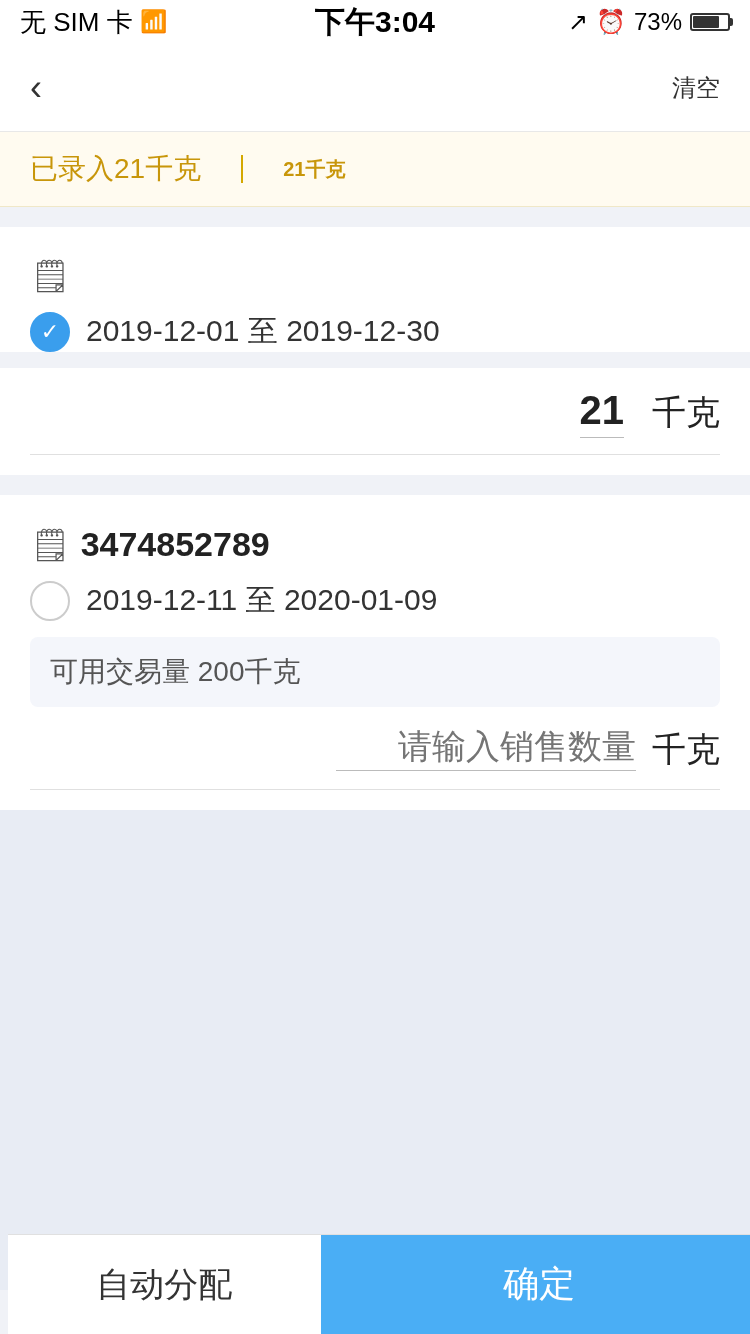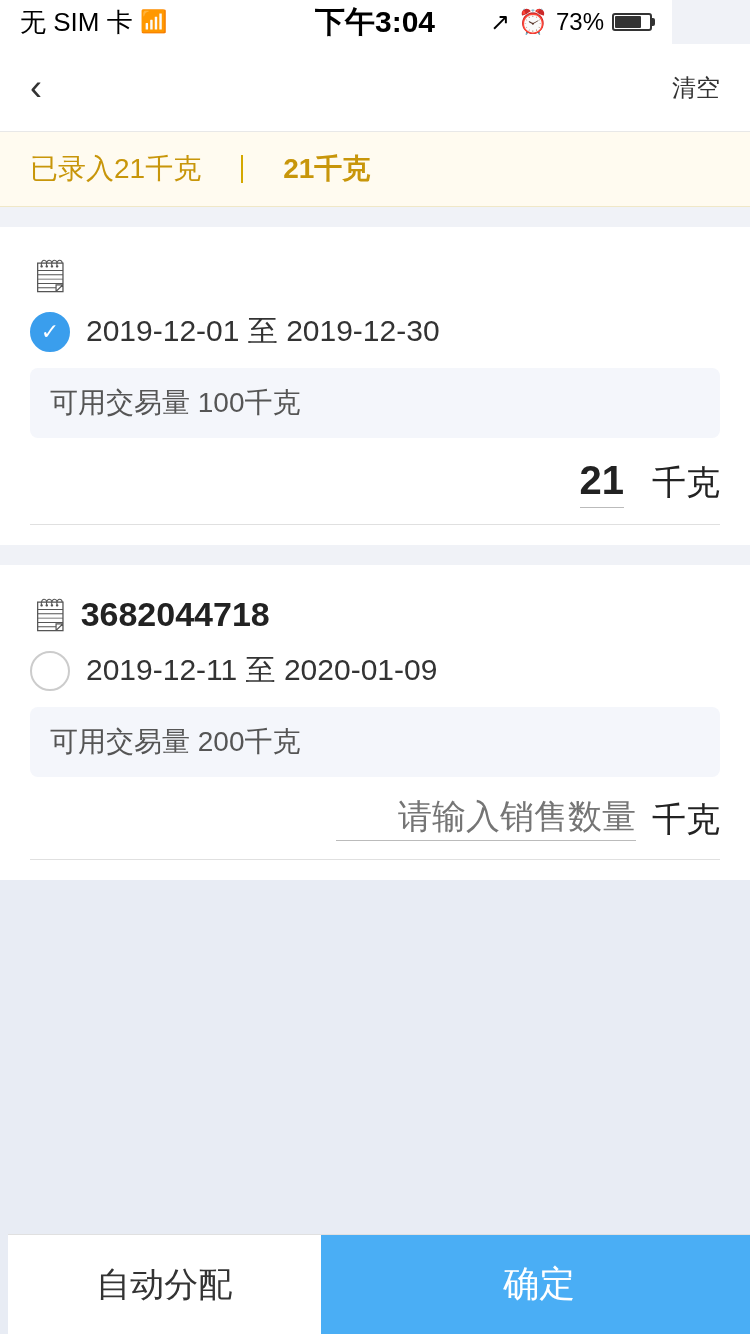--- a/index.html
+++ b/index.html
@@ -7,21 +7,21 @@
     body {
       width: 750px;
       min-height: 1334px;
       font-family: -apple-system, 'PingFang SC', 'Helvetica Neue', sans-serif;
       background: #f0f2f7;
       overflow-x: hidden;
     }
 
     
     .status-bar {
-      width: 672px;
+      width: 750px;
       height: 44px;
       background: #fff;
       display: flex;
       align-items: center;
       justify-content: space-between;
       padding: 16px 20px;
       font-size: 28px;
     }
     .status-left {
       display: flex;
@@ -119,21 +119,21 @@
       font-size: 28px;
       color: #c8960a;
     }
     .info-divider {
       width: 2px;
       height: 28px;
       background: #d4a800;
       margin: 0 24px;
     }
     .info-value {
-      font-size: 28px;
+      font-size: 20px;
       color: #c8960a;
       font-weight: 600;
     }
 
     
     .card {
       background: #fff;
       margin: 0;
       padding: 30px 30px 0 30px;
     }
@@ -327,37 +327,34 @@
 <div class="card" style="margin-top:20px;">
   <div class="card-header">
     <span class="doc-icon">🗒</span>
   </div>
   <div class="card-date-row">
     <div class="radio-circle selected">
       <span class="radio-check">✓</span>
     </div>
     <span class="date-range">2019-12-01 至 2019-12-30</span>
   </div>
-  <div class="avail-box">
-    <span class="avail-text">可用交易量 100千克</span>
-  </div>
 </div>
 
 <div style="background:#fff; padding-bottom: 20px;">
   <div class="qty-row">
     <span class="qty-value qty-underline">21</span>
     <span class="qty-unit">千克</span>
   </div>
   <div class="divider-line"></div>
 </div>
 
 <div class="card" style="margin-top:20px; padding-top:30px;">
   <div class="card-header">
     <span class="doc-icon">🗒</span>
-    <span class="batch-no">3682044718</span>
+    <span class="batch-no">3474852789</span>
   </div>
   <div class="card-date-row">
     <div class="radio-circle"></div>
     <span class="date-range">2019-12-11 至 2020-01-09</span>
   </div>
   <div class="avail-box">
     <span class="avail-text">可用交易量 200千克</span>
   </div>
 </div>
 

